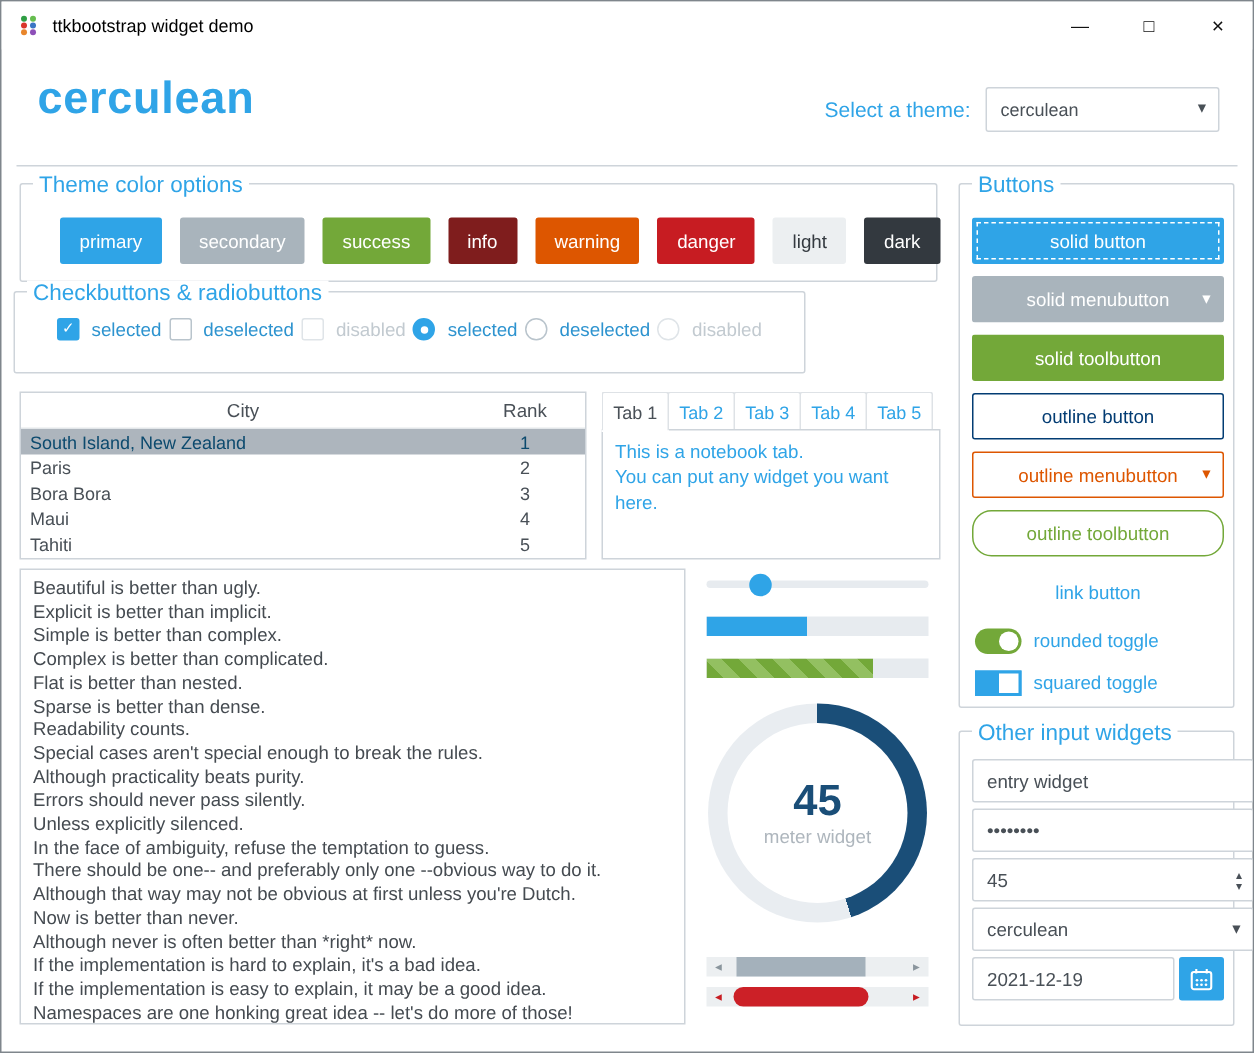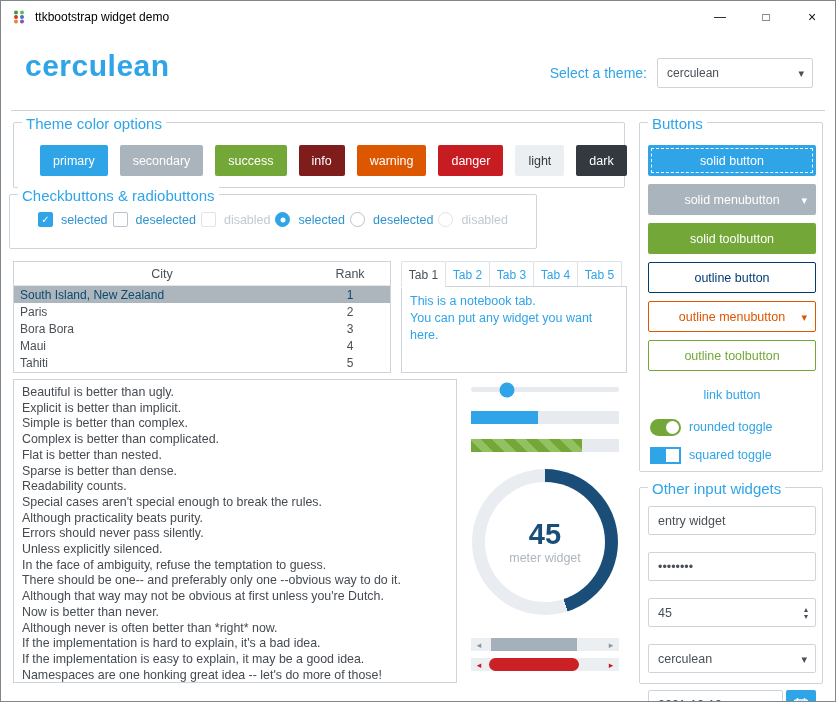--- a/index.html
+++ b/index.html
@@ -97,31 +97,31 @@
   .frame-buttons { left:638px; top:121px; width:184px; height:350px; padding:22px 8px 0 8px; }
   .pbtn { position:relative; width:168px; height:31px; margin-bottom:8px; border-radius:2px; border:1px solid transparent;
           display:flex; align-items:center; justify-content:center; font-size:12.5px; cursor:pointer; font-family:inherit; background:#fff; }
   .b-solid   { background:#2fa4e7; color:#fff; outline:1px dashed #fff; outline-offset:-4px; }
   .b-menu    { background:#a9b4bc; color:#fff; }
   .b-menu .caret { color:#fff; }
   .b-tool    { background:#73a839; color:#fff; }
   .b-outline { border-color:#033c73; color:#033c73; }
   .b-omenu   { border-color:#dd5600; color:#dd5600; }
   .b-omenu .caret { color:#dd5600; }
-  .b-otool   { border-color:#73a839; color:#73a839; }
+  .b-otool   { border-color:#73a839; color:#73a839;border-radius:13px; }
   .b-link    { color:#2fa4e7; margin-top:8px; margin-bottom:4px; }
   .toggle-row { display:flex; align-items:center; gap:8px; height:22px; margin:6px 0 6px 2px; color:#2fa4e7; font-size:12.5px; cursor:pointer; }
   .tg-round { position:relative; width:31px; height:17px; border-radius:9px; background:#73a839; }
   .tg-round::after { content:""; position:absolute; right:2px; top:2px; width:13px; height:13px; border-radius:50%; background:#fff; }
   .tg-square { position:relative; width:31px; height:17px; background:#2fa4e7; border:1px solid #2fa4e7; }
   .tg-square::after { content:""; position:absolute; right:1px; top:1px; width:13px; height:13px; background:#fff; }
   
   .frame-inputs { left:638px; top:486px; width:184px; height:197px; padding:18px 8px 0 8px; }
-  .field { position:relative; width:168px; height:29px; border:1px solid #ced4da; border-radius:2px; background:#fff;
-           display:flex; align-items:center; padding:0 9px; margin-bottom:17px; color:#495057; font-size:12.5px; }
+  .field { position:relative; width:188px; height:29px; border:1px solid #ced4da; border-radius:2px; background:#fff;
+           display:flex; align-items:center; padding:0 9px; margin-bottom:4px; color:#495057; font-size:12.5px; }
   .spin-arrows { position:absolute; right:7px; top:50%; transform:translateY(-50%); display:flex; flex-direction:column; line-height:7px; font-size:8px; color:#495057; text-align:center; }
   .date-row { display:flex; gap:3px; width:168px; margin-bottom:6px; }
   .date-field { flex:1; margin-bottom:0; width:auto; }
   .cal-btn { width:30px; height:29px; border:none; border-radius:2px; background:#2fa4e7; display:flex; align-items:center; justify-content:center; cursor:pointer; }
 </style>
 </head>
 <body>
 
 <div class="window">
 

